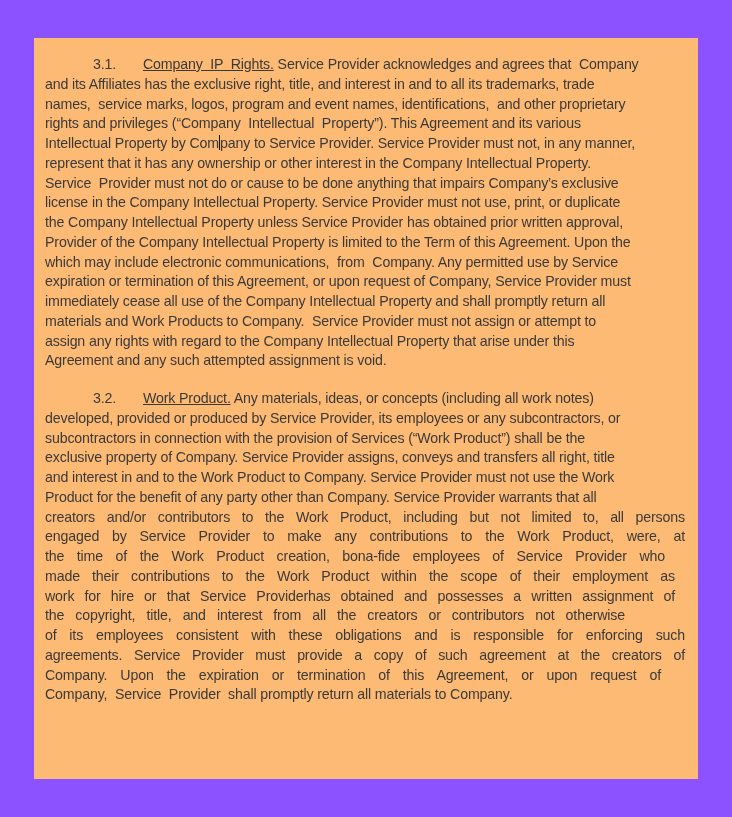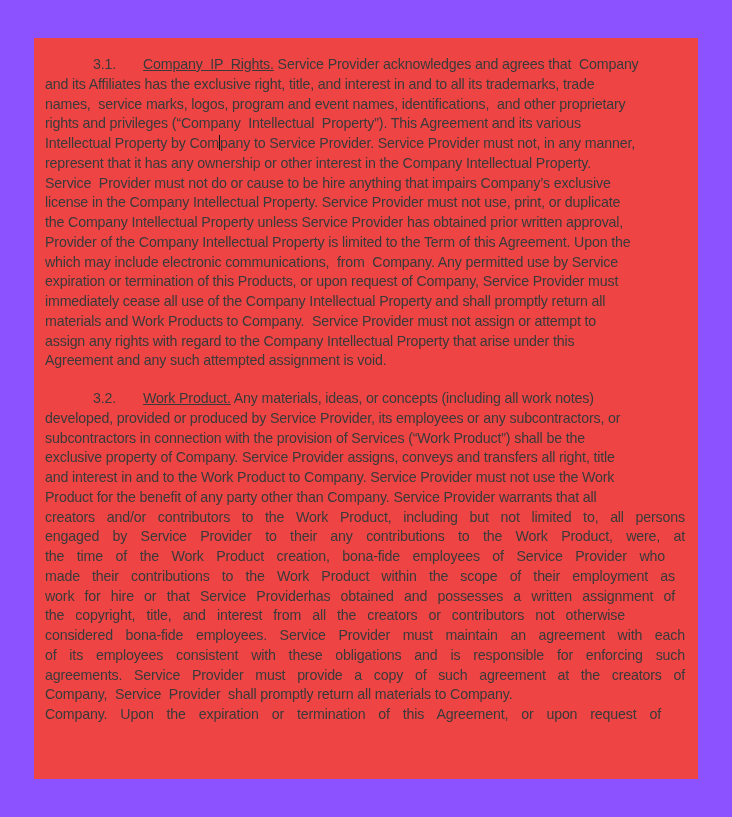--- a/index.html
+++ b/index.html
@@ -12,21 +12,21 @@
       background: #8c52ff;
       position: relative;
       overflow: hidden;
     }
     .page {
       position: absolute;
       left: 34px;
       top: 38px;
       width: 664px;
       height: 741px;
-      background: #ef4444;
+      background: #fdba74;
     }
     .content {
       position: absolute;
       left: 11px;
       top: 17px;
       width: 640px;
       font-family: "Liberation Sans", sans-serif;
       font-size: 14.2px;
       color: #3a3a3a;
       letter-spacing: -0.15px;
@@ -67,45 +67,44 @@
 
 <div class="page">
   <div class="content">
 
     <div class="line"><span class="num">3.1.</span><span class="heading">Company  IP  Rights.</span><span> Service Provider acknowledges and agrees that  Company</span></div>
     <div class="line">and its Affiliates has the exclusive right, title, and interest in and to all its trademarks, trade</div>
     <div class="line">names,  service marks, logos, program and event names, identifications,  and other proprietary</div>
     <div class="line">rights and privileges (“Company  Intellectual  Property”). This Agreement and its various</div>
     <div class="line"><span>Intellectual Property by Com</span><span class="cursor"></span><span>pany to Service Provider. Service Provider must not, in any manner,</span></div>
     <div class="line">represent that it has any ownership or other interest in the Company Intellectual Property.</div>
-    <div class="line">Service  Provider must not do or cause to be hire anything that impairs Company’s exclusive</div>
+    <div class="line">Service  Provider must not do or cause to be done anything that impairs Company’s exclusive</div>
     <div class="line">license in the Company Intellectual Property. Service Provider must not use, print, or duplicate</div>
     <div class="line">the Company Intellectual Property unless Service Provider has obtained prior written approval,</div>
     <div class="line">Provider of the Company Intellectual Property is limited to the Term of this Agreement. Upon the</div>
     <div class="line">which may include electronic communications,  from  Company. Any permitted use by Service</div>
-    <div class="line">expiration or termination of this Products, or upon request of Company, Service Provider must</div>
+    <div class="line">expiration or termination of this Agreement, or upon request of Company, Service Provider must</div>
     <div class="line">immediately cease all use of the Company Intellectual Property and shall promptly return all</div>
     <div class="line">materials and Work Products to Company.  Service Provider must not assign or attempt to</div>
     <div class="line">assign any rights with regard to the Company Intellectual Property that arise under this</div>
     <div class="line">Agreement and any such attempted assignment is void.</div>
 
     <div class="para-gap"></div>
 
     <div class="line"><span class="num">3.2.</span><span class="heading">Work Product.</span><span> Any materials, ideas, or concepts (including all work notes)</span></div>
     <div class="line">developed, provided or produced by Service Provider, its employees or any subcontractors, or</div>
     <div class="line">subcontractors in connection with the provision of Services (“Work Product”) shall be the</div>
     <div class="line">exclusive property of Company. Service Provider assigns, conveys and transfers all right, title</div>
     <div class="line">and interest in and to the Work Product to Company. Service Provider must not use the Work</div>
     <div class="line">Product for the benefit of any party other than Company. Service Provider warrants that all</div>
     <div class="line justify">creators and/or  contributors to   the Work Product, including but not limited to, all persons</div>
-    <div class="line justify">engaged by Service Provider to their any contributions to the Work Product, were, at</div>
+    <div class="line justify">engaged by Service Provider to make any contributions to the Work Product, were, at</div>
     <div class="line justify" style="width:620px">the time of the Work Product creation, bona-fide employees of Service Provider who</div>
     <div class="line justify" style="width:630px">made their contributions to the Work Product within the scope of their employment as</div>
     <div class="line justify" style="width:630px">work for hire or that Service Providerhas obtained and possesses a written assignment of</div>
     <div class="line justify" style="width:580px">the copyright, title, and interest from all  the  creators  or  contributors  not  otherwise</div>
-    <div class="line justify">considered bona-fide employees. Service Provider must maintain an agreement with each</div>
     <div class="line justify">of its employees consistent with these obligations and is responsible for enforcing such</div>
     <div class="line justify">agreements. Service Provider must provide a copy of such agreement at the creators of</div>
+    <div class="line justify" style="width:616px">Company. Upon the expiration or termination of this Agreement, or upon request of</div>
     <div class="line">Company,  Service  Provider  shall promptly return all materials to Company.</div>
-    <div class="line justify" style="width:616px">Company. Upon the expiration or termination of this Agreement, or upon request of</div>
 
   </div>
 </div>
 
 </body></html>

